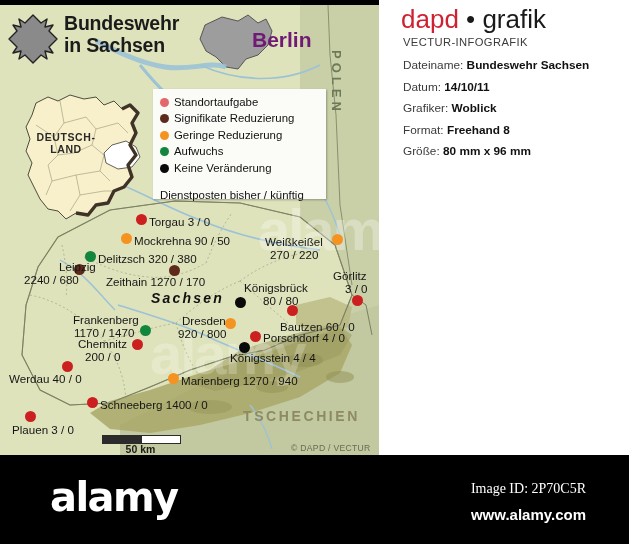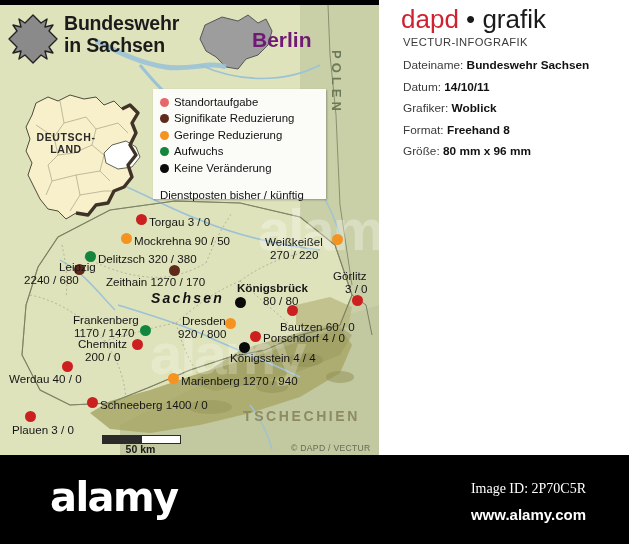--- a/index.html
+++ b/index.html
@@ -268,21 +268,21 @@
         <div class="city-label" style="left: 270px; top: 244px;">270 / 220</div>
         <div class="city-dot" style="left: 74px; top: 259px; background: rgb(94, 42, 28);"></div>
         <div class="city-label" style="left: 27px; top: 256px; margin-left: 32px;">Leipzig</div>
         <div class="city-label" style="left: 24px; top: 269px;">2240 / 680</div>
         <div class="city-dot" style="left: 169px; top: 260px; background: rgb(94, 42, 28);"></div>
         <div class="city-label" style="left: 106px; top: 271px;">Zeithain 1270 / 170</div>
         <div class="city-dot" style="left: 352px; top: 290px; background: rgb(204, 32, 32);"></div>
         <div class="city-label" style="left: 333px; top: 265px;">Görlitz</div>
         <div class="city-label" style="left: 345px; top: 278px;">3 / 0</div>
         <div class="city-dot" style="left: 235px; top: 292px; background: rgb(10, 10, 10);"></div>
-        <div class="city-label" style="left: 237px; top: 277px; font-weight: bold;">Königsbrück</div>
+        <div class="city-label" style="left: 244px; top: 277px;">Königsbrück</div>
         <div class="city-label" style="left: 263px; top: 290px;">80 / 80</div>
         <div class="city-dot" style="left: 287px; top: 300px; background: rgb(204, 32, 32);"></div>
         <div class="city-label" style="left: 280px; top: 316px;">Bautzen 60 / 0</div>
         <div class="city-dot" style="left: 140px; top: 320px; background: rgb(17, 134, 60);"></div>
         <div class="city-label" style="left: 73px; top: 309px;">Frankenberg</div>
         <div class="city-label" style="left: 74px; top: 322px;">1170 / 1470</div>
         <div class="city-dot" style="left: 225px; top: 313px; background: rgb(245, 147, 32);"></div>
         <div class="city-label" style="left: 182px; top: 310px;">Dresden</div>
         <div class="city-label" style="left: 178px; top: 323px;">920 / 800</div>
         <div class="city-dot" style="left: 250px; top: 326px; background: rgb(204, 32, 32);"></div>

